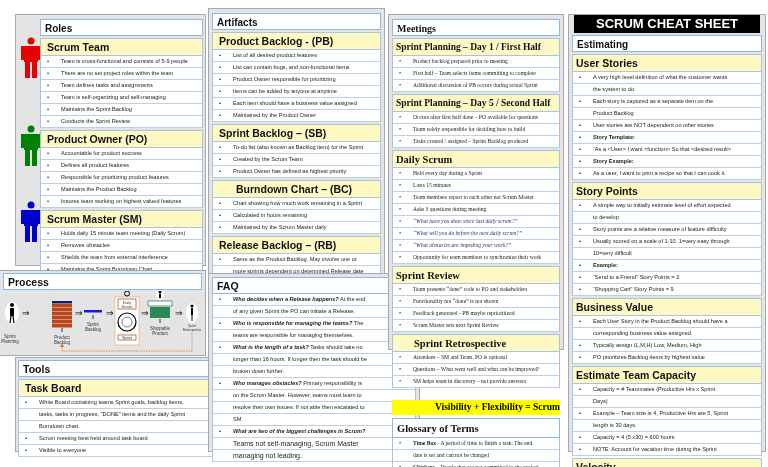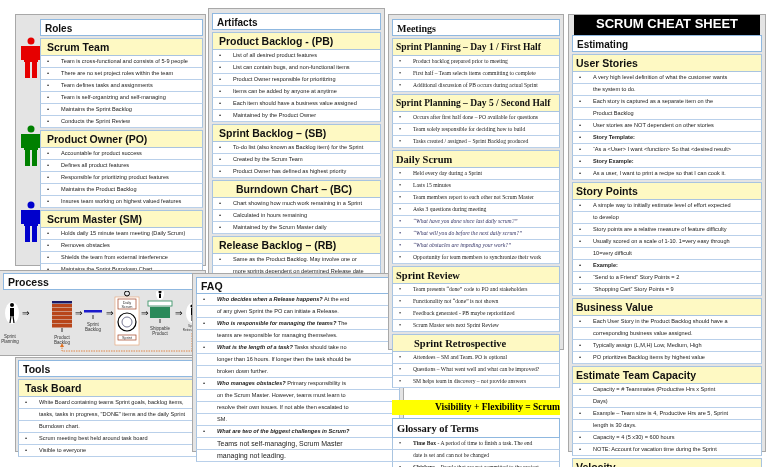--- a/index.html
+++ b/index.html
@@ -195,21 +195,21 @@
     </div>
     <div class="sub">Release Backlog – (RB)</div>
     <div class="list">
       <div class="li b">Same as the Product Backlog. May involve one or</div>
       <div class="li">more sprints dependent on determined Release date</div>
     </div>
     <div style="background:#ee1c1c;color:#fff;font-weight:bold;font-size:10.5px;text-align:center;height:17px;line-height:17px;margin-top:2px">“DONE”= Potentially Shippable!</div>
   </div>
 </div>
 
-<div class="col" style="left:192px;top:273px;width:212px;height:179px;">
+<div class="col" style="left:208px;top:273px;width:212px;height:179px;">
   <div style="position:absolute;left:3px;top:3px;right:3px">
     <div class="hdr" style="font-size:10.5px">FAQ</div>
     <div class="list">
       <div class="li b"><span class="bi">Who decides when a Release happens?</span><span> At the end</span></div>
       <div class="li">of any given Sprint the PO can initiate a Release.</div>
       <div class="li b"><span class="bi">Who is responsible for managing the teams?</span><span> The</span></div>
       <div class="li">teams are responsible for managing themselves.</div>
       <div class="li b"><span class="bi">What is the length of a task?</span><span> Tasks should take no</span></div>
       <div class="li">longer than 16 hours. If longer then the task should be</div>
       <div class="li">broken down further.</div>
@@ -268,21 +268,21 @@
     <div class="list">
       <div class="li b"><span class="bold">Time Box</span><span> - A period of time to finish a task. The end</span></div>
       <div class="li">date is set and can not be changed</div>
       <div class="li b"><span class="bold">Chickens</span><span> – People that are not committed to the project</span></div>
       <div class="li">and are not accountable for deliverables</div>
 
     </div>
   </div>
 </div>
 
-<div style="position:absolute;left:574px;top:15px;width:186px;height:35px;background:#000;color:#fff;font-weight:bold;font-size:13px;text-align:center;line-height:18px">SCRUM CHEAT SHEET</div>
+<div style="position:absolute;left:574px;top:15px;width:186px;height:18px;background:#000;color:#fff;font-weight:bold;font-size:13px;text-align:center;line-height:18px">SCRUM CHEAT SHEET</div>
 <div class="col" style="left:568px;top:14px;width:198px;height:438px;background:#e4e4e4;z-index:-1"></div>
 <div style="position:absolute;left:572px;top:35px;width:190px">
   <div class="hdr">Estimating</div>
   <div class="sub" style="padding-left:3px">User Stories</div>
   <div class="list">
     <div class="li b">A very high level definition of  what the customer wants</div>
     <div class="li">the system to do.</div>
     <div class="li b">Each story is captured as a separate item on the</div>
     <div class="li">Product Backlog</div>
     <div class="li b">User stories are NOT dependent on other stories</div>

